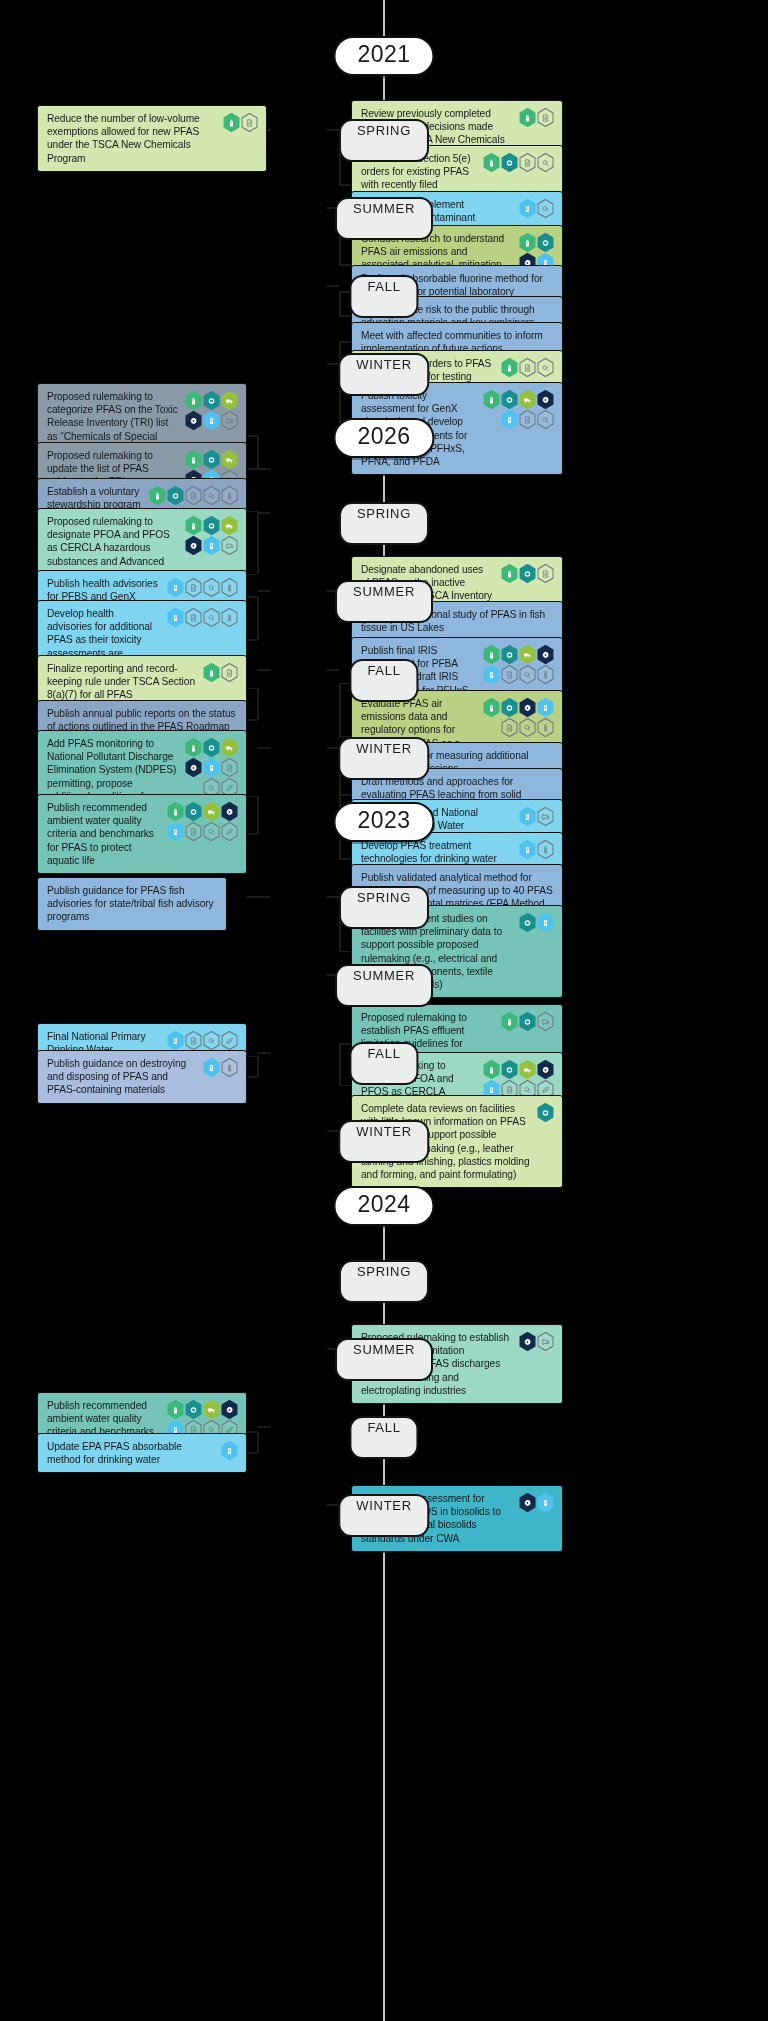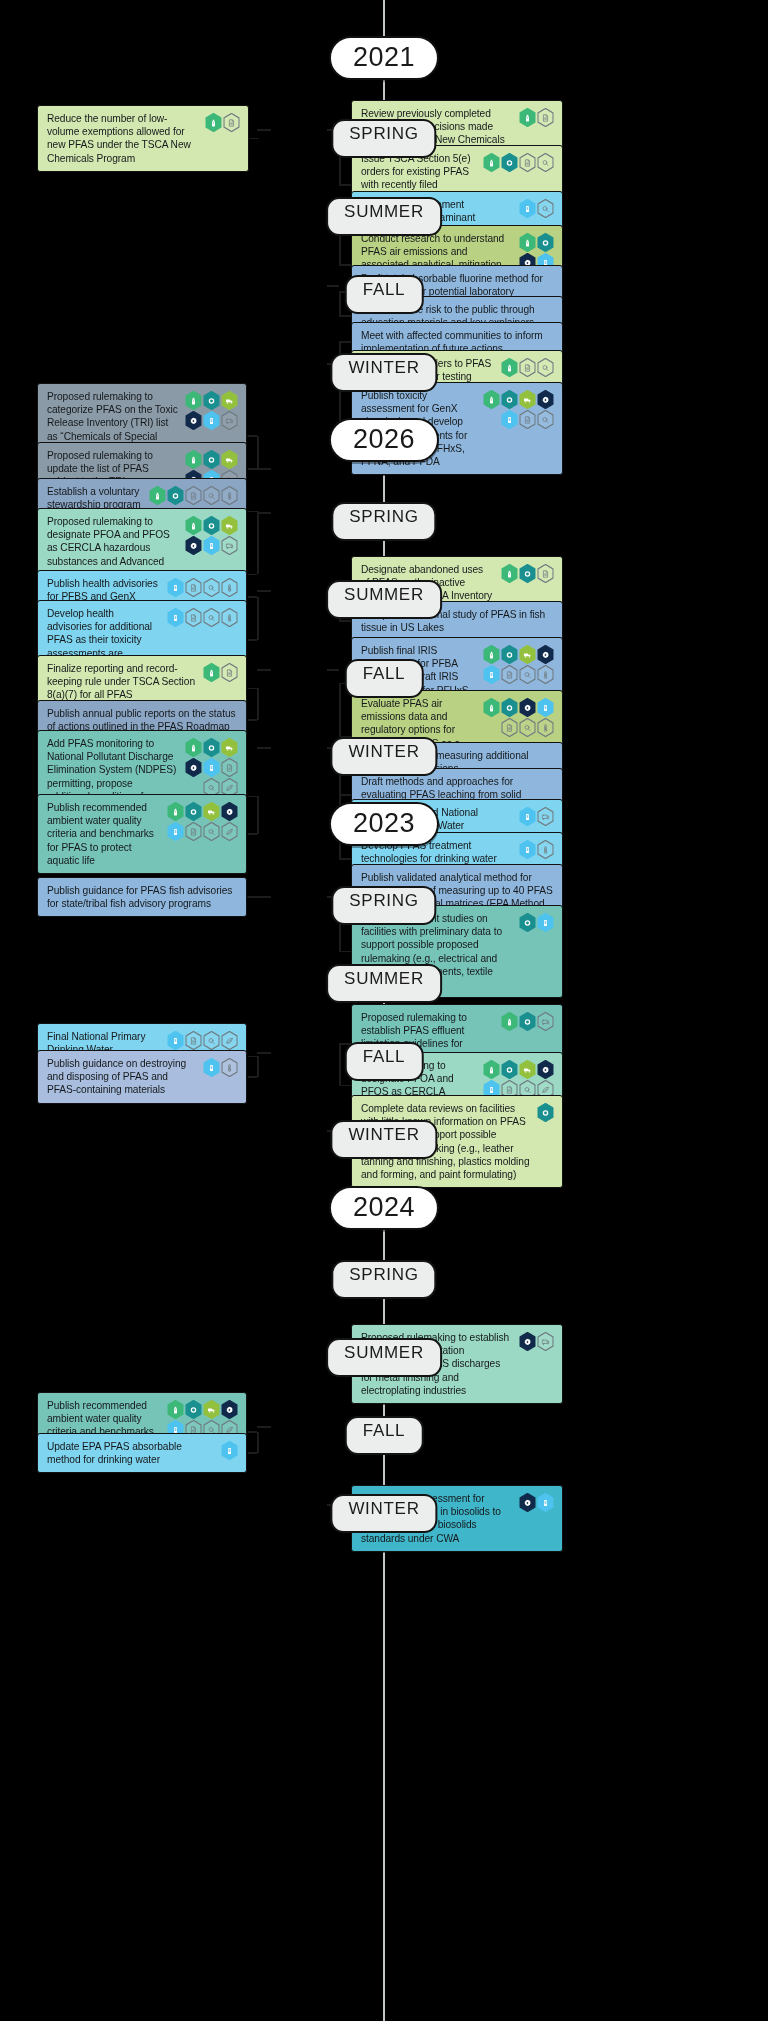--- a/index.html
+++ b/index.html
@@ -15,31 +15,31 @@
   .spine {
     position:absolute; left:384px; top:0; width:2px; height:2021px;
     background:#bfc4c6; transform:translateX(-1px);
   }
 
   
   .year {
     position:absolute; left:50%; transform:translateX(-50%);
     background:#fff; color:#1a1a1a; border:2px solid #111;
     border-radius:22px; padding:4px 22px 6px;
-    font-size:27px; font-weight:400; letter-spacing:0.5px;
+    font-size:23px; font-weight:400; letter-spacing:0.5px;
     font-family:"Liberation Sans", sans-serif;
     z-index:6; line-height:1.12;
     box-shadow:0 2px 0 rgba(0,0,0,.35);
   }
   
   .season {
     position:absolute; left:50%; transform:translateX(-50%);
     background:#eceded; color:#1b1b1b; border:2px solid #141414;
-    border-radius:13px; padding:3px 16px 12px;
-    font-size:17px; letter-spacing:0.7px;
+    border-radius:13px; padding:3px 16px 21px;
+    font-size:13px; letter-spacing:0.7px;
     z-index:6; white-space:nowrap; line-height:1.15;
   }
 
   
   .bracket { position:absolute; z-index:2; }
   .bracket .stem { position:absolute; background:#1c1c1c; }
 
   
   .card {
     position:absolute; border:1.6px solid #121212; border-radius:3px;
@@ -199,21 +199,21 @@
         <div class="stem" style="left: 247px; top: 1452.4px; width: 10px; height: 1.6px;"></div>
         <div class="stem" style="left: 257px; top: 1426.2px; width: 14px; height: 1.6px;"></div>
       </div>
       <div class="bracket" style="left: 0px; top: 0px; width: 768px; height: 2021px;">
         <div class="stem" style="left: 339px; top: 1518.41px; width: 1.6px; height: 1px;"></div>
         <div class="stem" style="left: 339px; top: 1517.61px; width: 12px; height: 1.6px;"></div>
         <div class="stem" style="left: 327px; top: 1504.2px; width: 12px; height: 1.6px;"></div>
       </div>
     </div>
   <div id="layer-cards">
-      <div class="card left" id="c1" style="top: 105px; left: 37px; width: 212px; background: rgb(211, 232, 176);">
+      <div class="card left" id="c1" style="top: 105px; left: 37px; width: 230px; background: rgb(211, 232, 176);">
         <div class="txt">Reduce the number of low-volume exemptions allowed for new PFAS under the TSCA New Chemicals Program</div>
         <div class="icons" style="width: 36px;">
           <span class="hex">
             <svg viewBox="0 0 100 100" preserveAspectRatio="none">
               <path d="M50 2 L94 26 L94 74 L50 98 L6 74 L6 26 Z" fill="#3cb878" stroke="#3cb878" stroke-width="6"></path>
             </svg>
             <svg viewBox="0 0 24 24" class="glyph" fill="none" stroke="#ffffff" stroke-width="1.9" stroke-linecap="round" stroke-linejoin="round">
               <rect x="8" y="7" width="8" height="14" rx="1.6" fill="#ffffff" stroke="none"></rect>
               <rect x="10" y="3.5" width="4" height="3.5" fill="#ffffff" stroke="none"></rect>
               <rect x="10" y="11" width="4" height="1.8" fill="#2f9e66" stroke="none"></rect>
@@ -1037,21 +1037,21 @@
             <svg viewBox="0 0 100 100" preserveAspectRatio="none">
               <path d="M50 2 L94 26 L94 74 L50 98 L6 74 L6 26 Z" fill="rgba(255,255,255,0.06)" stroke="#6f7a80" stroke-width="6"></path>
             </svg>
             <svg viewBox="0 0 24 24" class="glyph" fill="none" stroke="#6f7a80" stroke-width="1.9" stroke-linecap="round" stroke-linejoin="round">
               <path d="M19 5c0 8-5.5 13-11 13-2 0-3.2-.7-3.2-.7C6 9 12 5 19 5z"></path>
               <path d="M5.2 18.6C8 15 12 11.6 16 9.6"></path>
             </svg>
           </span>
         </div>
       </div>
-      <div class="card left" id="c23" style="top: 877px; left: 37px; width: 210px; background: rgb(143, 183, 221);">
+      <div class="card left" id="c23" style="top: 877px; left: 37px; width: 190px; background: rgb(143, 183, 221);">
         <div class="txt">Publish guidance for PFAS fish advisories for state/tribal fish advisory programs</div>
       </div>
       <div class="card right" id="c24" style="top: 637px; left: 351px; width: 212px; background: rgb(143, 183, 221);">
         <div class="txt">Publish final IRIS assessment for PFBA and release draft IRIS assessments for PFHxS, PFHxA, PFNA, and PFDA</div>
         <div class="icons" style="width: 72px;">
           <span class="hex">
             <svg viewBox="0 0 100 100" preserveAspectRatio="none">
               <path d="M50 2 L94 26 L94 74 L50 98 L6 74 L6 26 Z" fill="#3cb878" stroke="#3cb878" stroke-width="6"></path>
             </svg>
             <svg viewBox="0 0 24 24" class="glyph" fill="none" stroke="#ffffff" stroke-width="1.9" stroke-linecap="round" stroke-linejoin="round">

